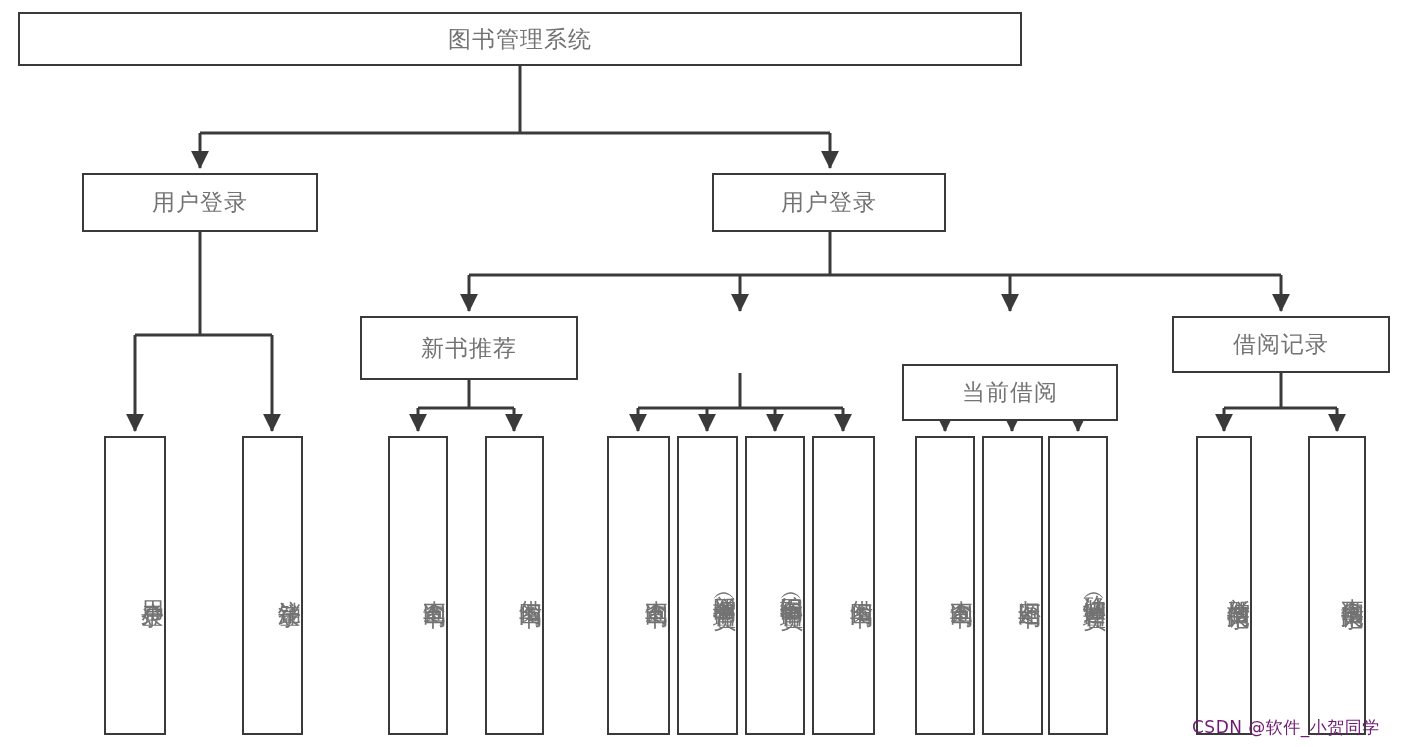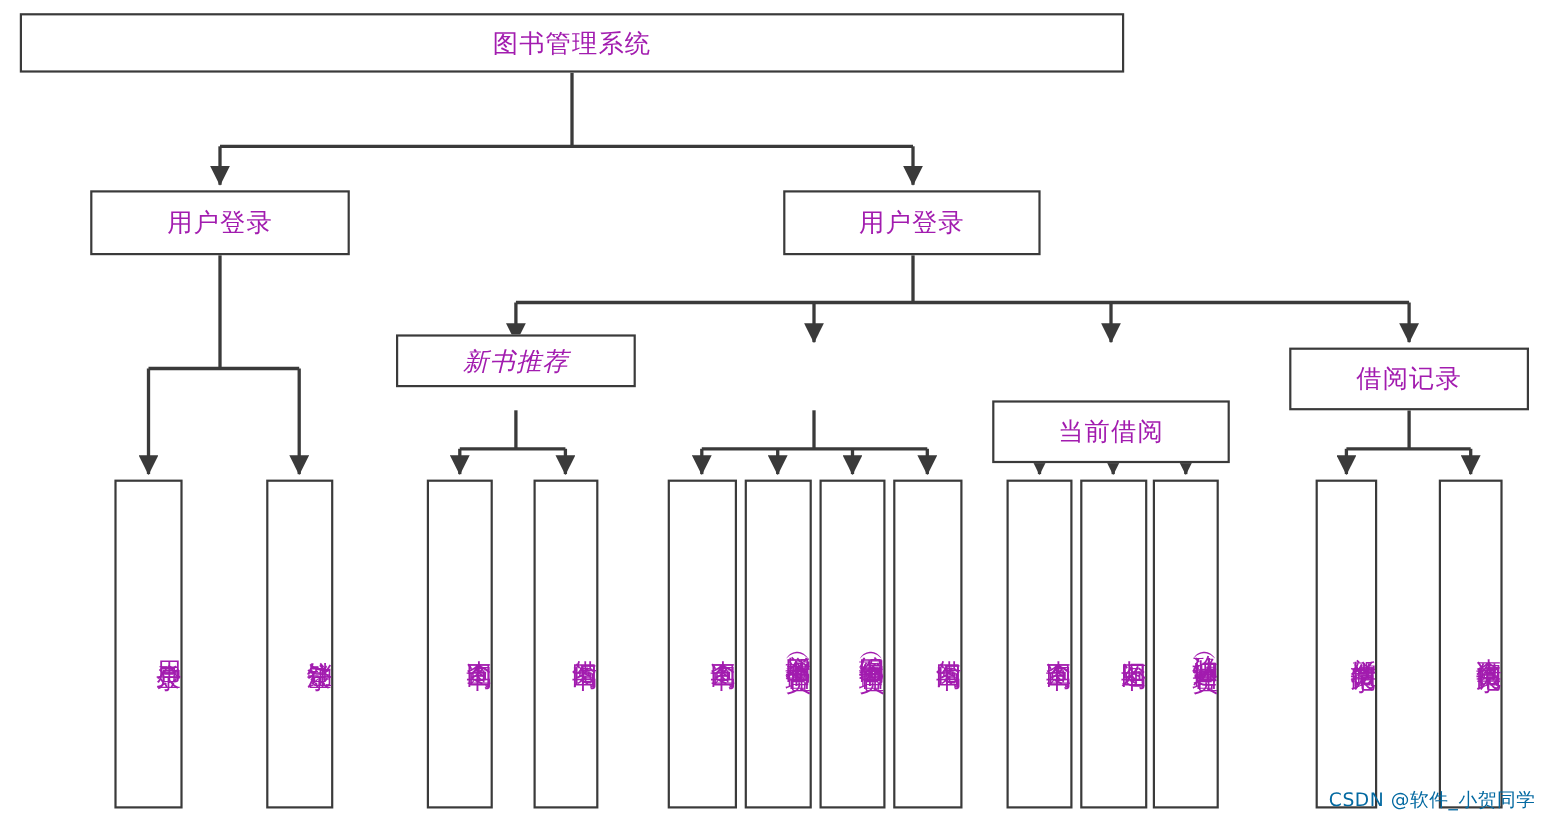--- a/index.html
+++ b/index.html
@@ -26,21 +26,21 @@
     pointer-events: none;
   }
   .node {
     position: absolute;
     box-sizing: border-box;
     border: 2px solid #3a3a3a;
     background: #ffffff;
     display: flex;
     align-items: center;
     justify-content: center;
-    color: #a21caf;
+    color: #737373;
   }
   .node.horiz {
     font-size: 23px;
     letter-spacing: 1px;
   }
   .node.vert {
     writing-mode: vertical-rl;
     text-orientation: upright;
     font-size: 23px;
     letter-spacing: 2px;
@@ -51,24 +51,23 @@
     justify-content: center;
   }
   .node.vert span {
     writing-mode: vertical-rl;
     text-orientation: upright;
     white-space: nowrap;
   }
   .watermark {
     position: absolute;
     font-size: 17px;
-    color: #0369a1;
+    color: #701a75;
     white-space: nowrap;
     letter-spacing: 0.5px;
-    margin-left: 16px;
   }
 </style>
 </head>
 <body>
 
 <div id="canvas">
 
   <svg class="connectors" viewBox="0 0 1405 747" xmlns="http://www.w3.org/2000/svg">
     <defs>
       <marker id="arrow" viewBox="0 0 10 10" refX="9.5" refY="5" markerWidth="6" markerHeight="6" orient="auto-start-reverse">
@@ -123,21 +122,21 @@
     <span>图书管理系统</span>
   </div>
 
   <div class="node horiz" style="left:82px; top:173px; width:236px; height:59px;">
     <span>用户登录</span>
   </div>
   <div class="node horiz" style="left:712px; top:173px; width:234px; height:59px;">
     <span>用户登录</span>
   </div>
 
-  <div class="node horiz" style="left:360px; top:304px; width:218px; height:48px;font-style:italic;">
+  <div class="node horiz" style="left:360px; top:316px; width:218px; height:64px;">
     <span>新书推荐</span>
   </div>
   <div class="node horiz" style="left:902px; top:316px; width:216px; height:57px;margin-top:48px;">
     <span>当前借阅</span>
   </div>
   <div class="node horiz" style="left:1172px; top:316px; width:218px; height:57px;">
     <span>借阅记录</span>
   </div>
 
   <div class="node vert" style="left:104px; top:436px; width:62px; height:299px;">

